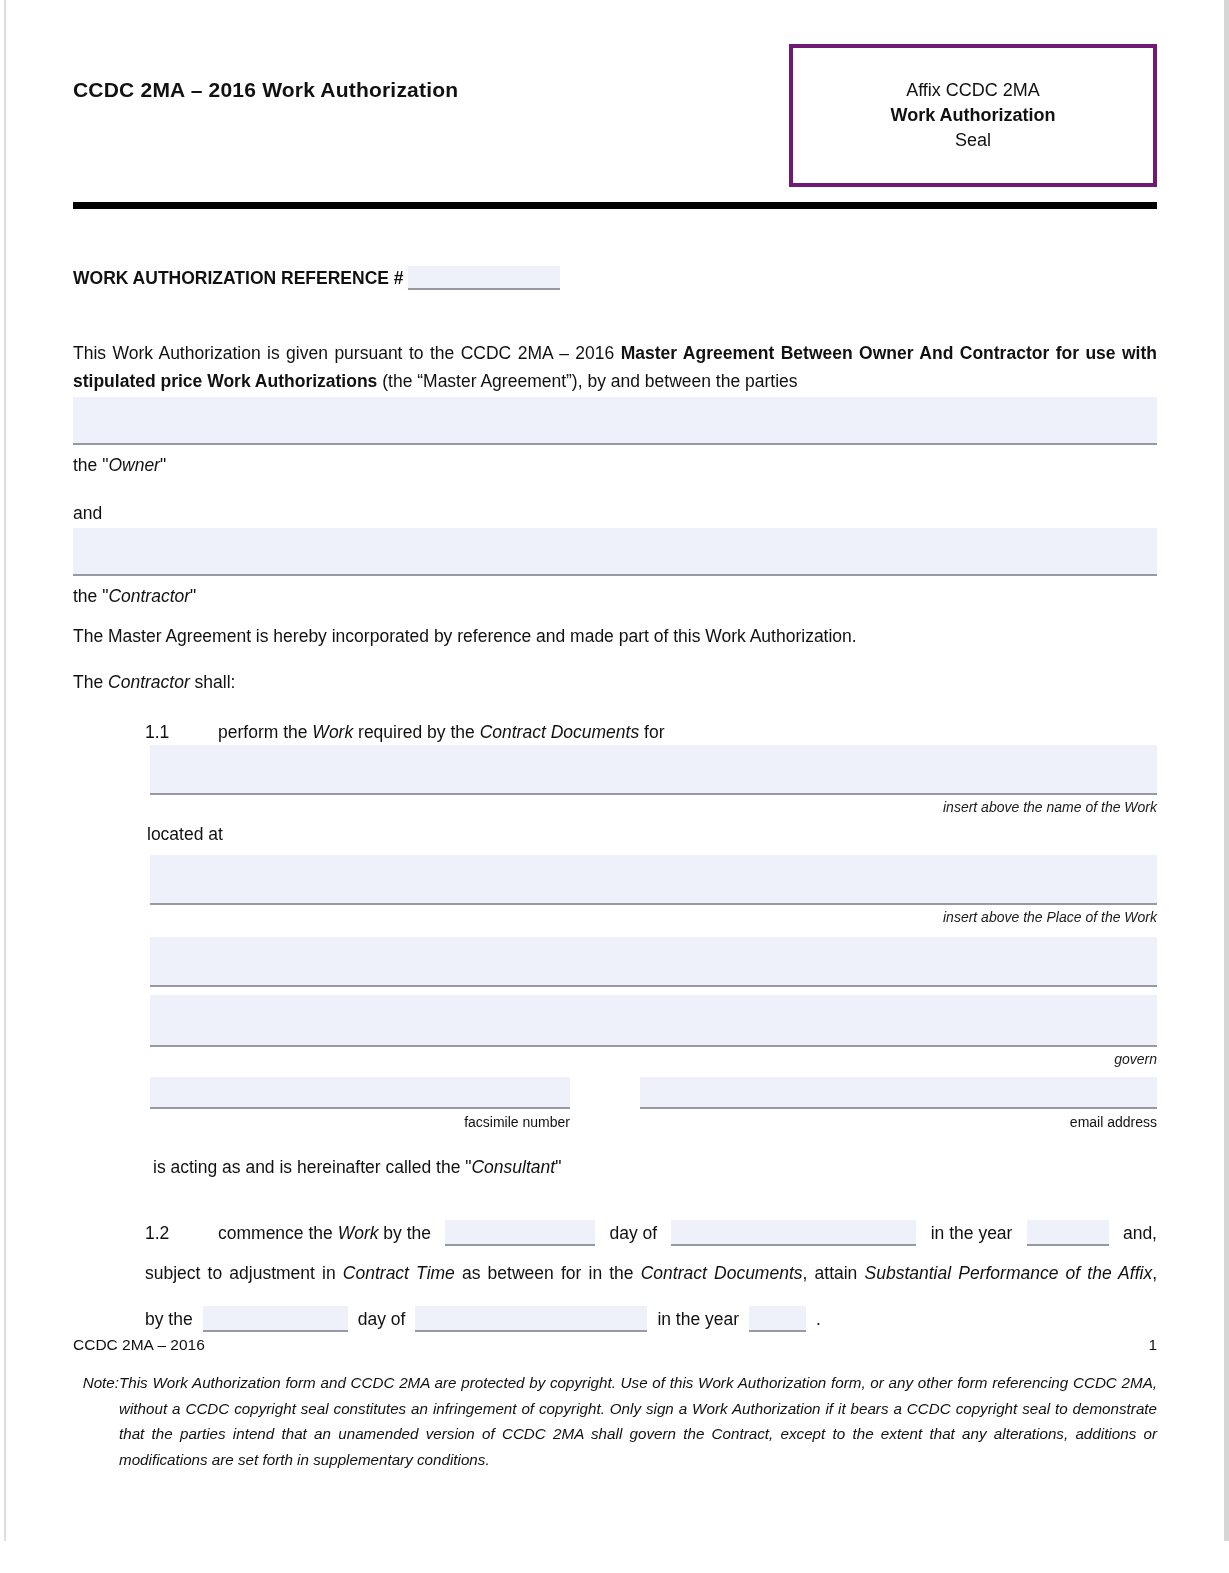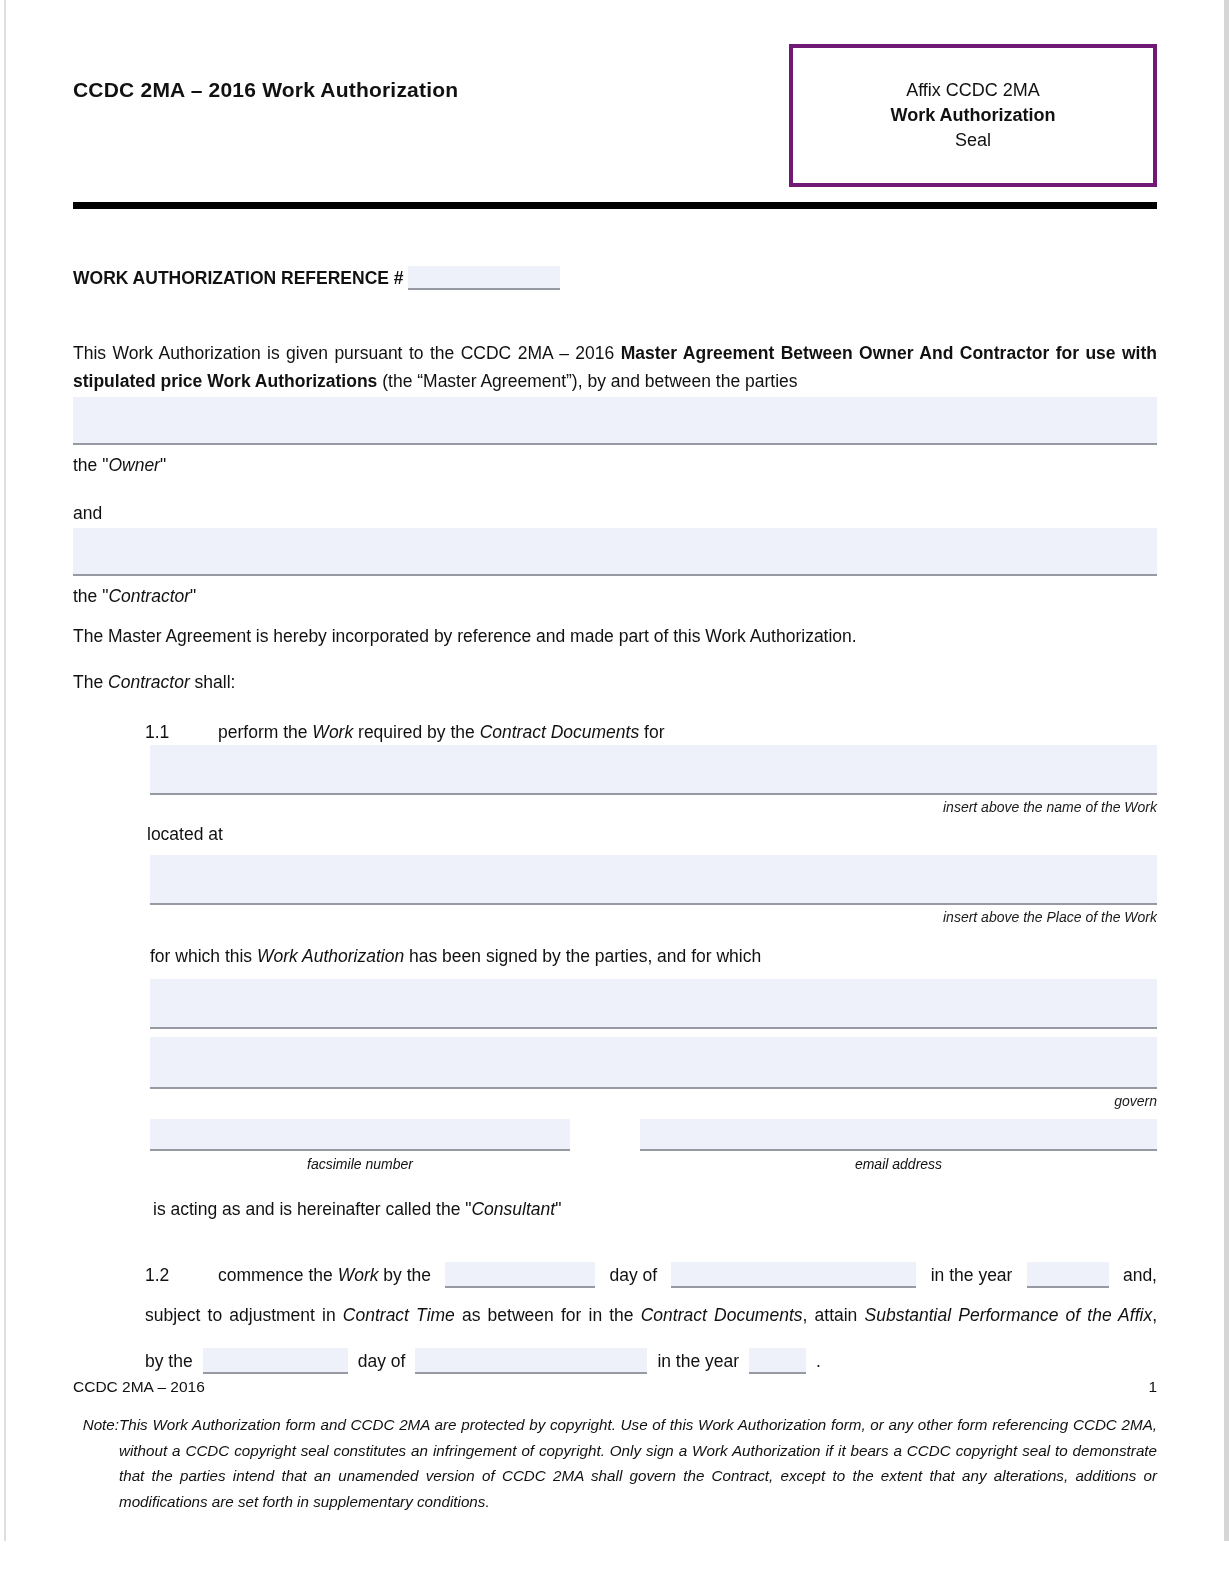--- a/index.html
+++ b/index.html
@@ -52,21 +52,21 @@
   .indent-field { margin-left:5px; height:50px; background:#eef1fa; border-bottom:2px solid #979aa3; }
   .located-line { margin-top:4px; margin-left:2px; }
   .place-field, .consultant-field { margin-top:8px; }
   .consultant-field { margin-top:10px; }
   .forwhich-line { margin-top:16px; margin-left:5px; }
   .address-field { margin-top:8px; height:52px; }
   .fax-row { display:flex; margin-top:8px; margin-left:5px; gap:70px; }
   .fax-col { width:420px; }
   .email-col { flex:1; }
   .small-field { height:32px; background:#eef1fa; border-bottom:2px solid #979aa3; }
-  .center-caption { text-align:center; margin-top:4px; font-size:14px; font-style:italic; line-height:19px; }
+  .center-caption { text-align:right; margin-top:4px; font-size:14px; line-height:19px; }
   .acting-line { margin-top:22px; margin-left:8px; }
 
   
   .c12-l1 { margin-top:40px; display:flex; align-items:baseline; }
   .c12-l1-rest { flex:1; display:flex; justify-content:space-between; align-items:baseline; }
   .c12-l1-rest .seg { white-space:nowrap; }
   .fld-day1 { width:150px; } .fld-month1 { width:245px; } .fld-year1 { width:82px; }
   .c12-l2 { margin-top:14px; text-align:justify; text-align-last:justify; }
   .c12-l3 { margin-top:20px; display:flex; align-items:baseline; gap:10px; }
   .fld-day2 { width:145px; } .fld-month2 { width:232px; } .fld-year2 { width:57px; }
@@ -123,21 +123,20 @@
       </div>
 
       <div class="indent-field" role="textbox"></div>
       <div class="caption">insert above the name of the Work</div>
 
       <div class="t located-line">located at</div>
 
       <div class="indent-field place-field" role="textbox"></div>
       <div class="caption">insert above the Place of the Work</div>
 
-      <div class="t forwhich-line"><span>for which this </span><span class="it">Work Authorization</span><span> has been signed by the parties, and for which</span></div>
 
       <div class="indent-field consultant-field" role="textbox"></div>
 
       <div class="indent-field address-field" role="textbox"></div>
       <div class="caption">govern</div>
 
       <div class="fax-row">
         <div class="fax-col">
           <div class="small-field" role="textbox"></div>
           <div class="center-caption">facsimile number</div>

